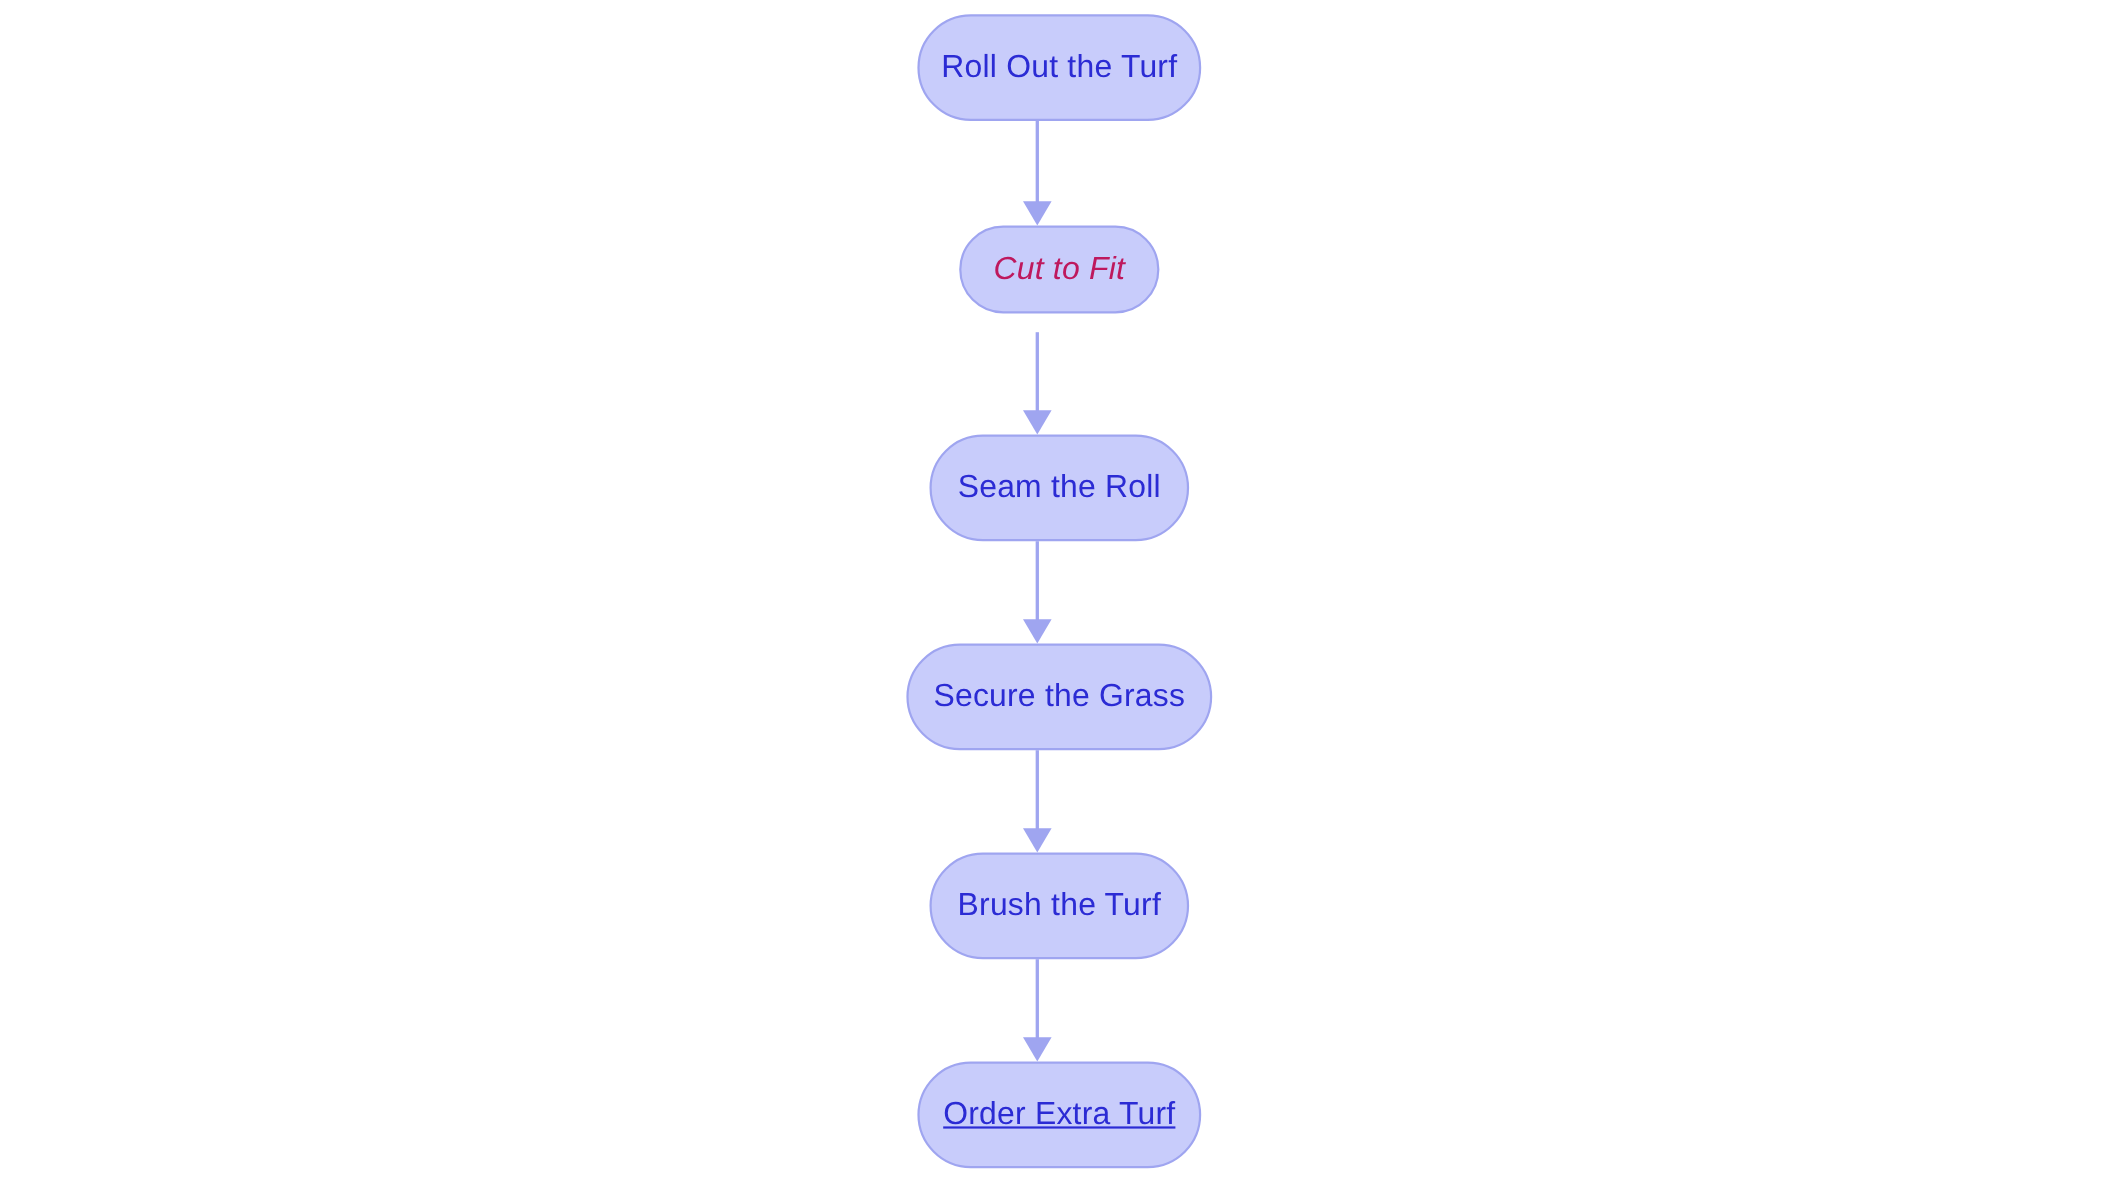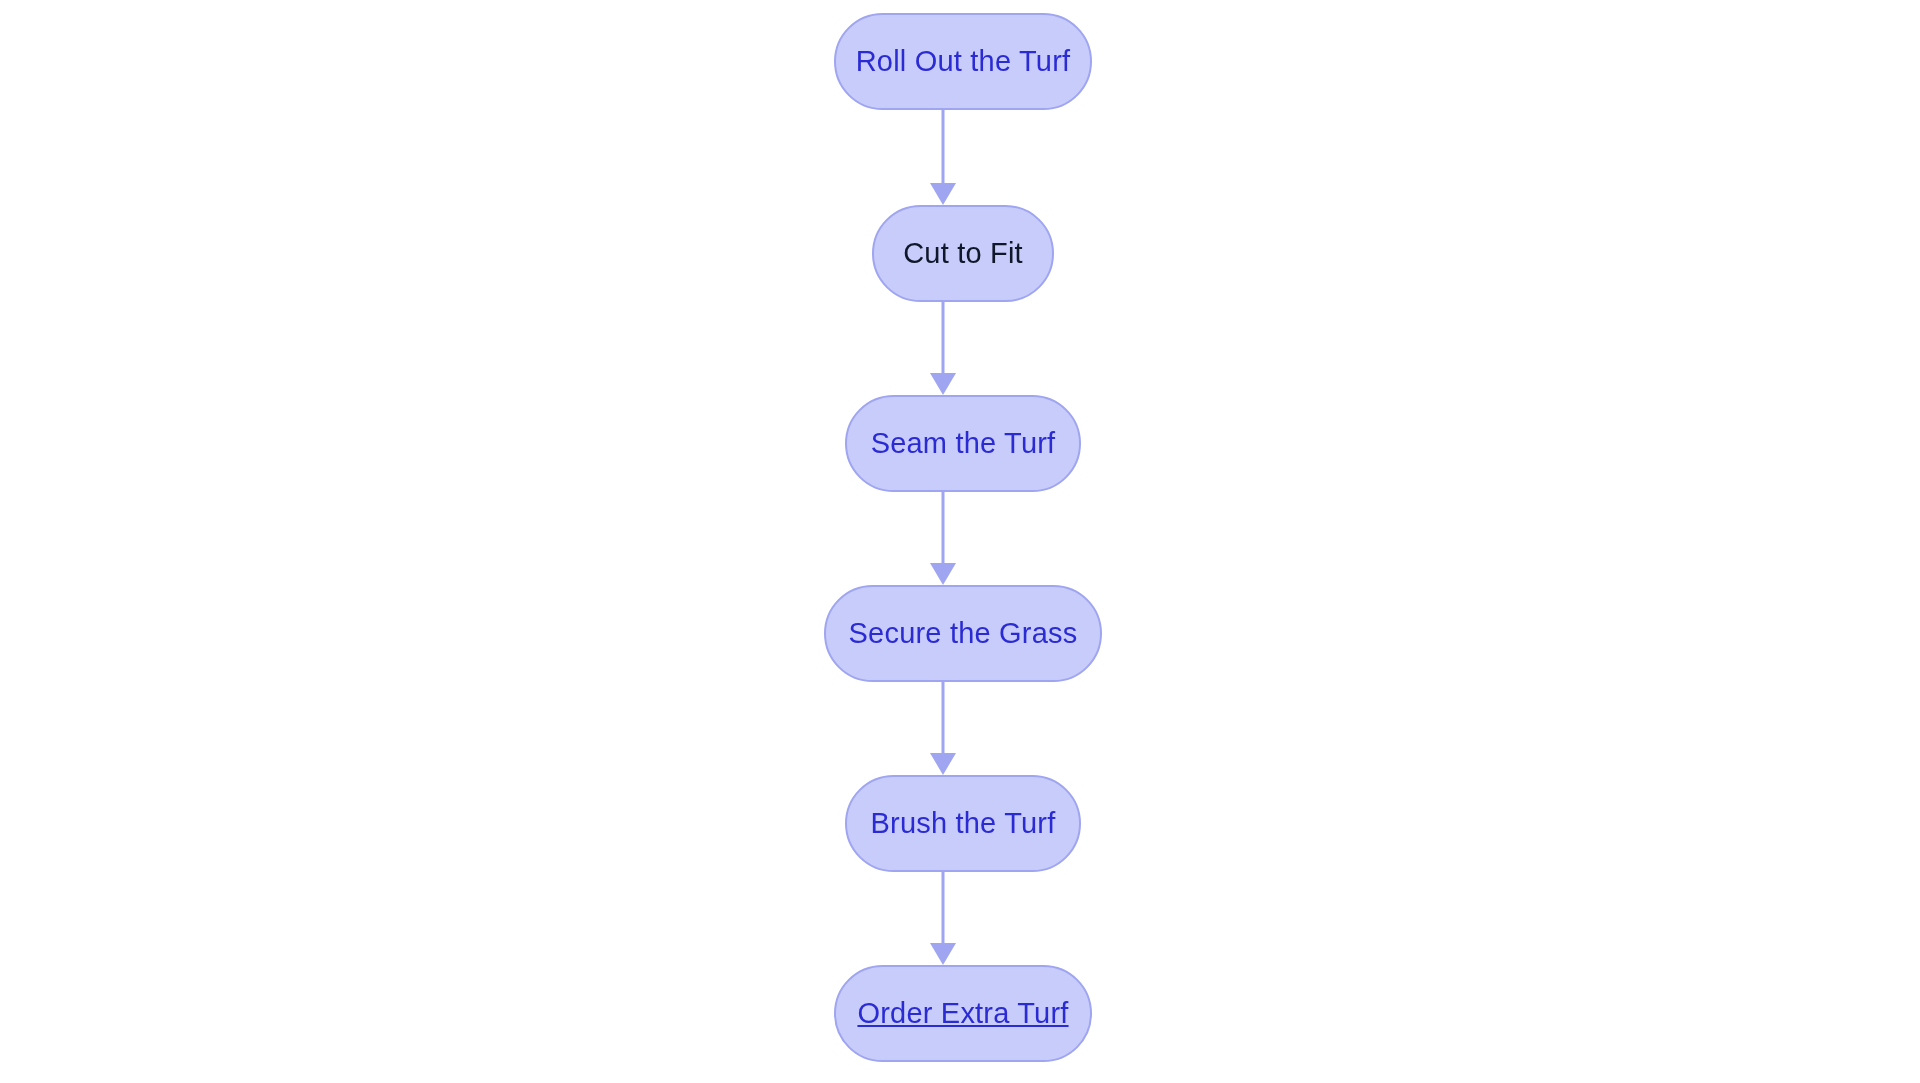--- a/index.html
+++ b/index.html
@@ -83,25 +83,25 @@
     </div>
     <div class="connector" style="left: 923px; top: 872px; height: 93px;">
       <svg width="40" height="93" viewBox="0 0 40 93">
         <line x1="20" y1="0" x2="20" y2="73" stroke="#9fa5f0" stroke-width="3"></line>
         <polygon points="7,71 33,71 20,93" fill="#9fa5f0"></polygon>
       </svg>
     </div>
     <div class="node" style="left: 834px; top: 13px; width: 258px; height: 97px; background: rgb(200, 204, 251); border-color: rgb(159, 165, 240); color: rgb(43, 43, 212);">
       <span class="node-label">Roll Out the Turf</span>
     </div>
-    <div class="node" style="left: 872px; top: 205px; width: 182px; height: 97px; background: rgb(200, 204, 251); border-color: rgb(159, 165, 240); color: #0f172a;">
+    <div class="node" style="left: 872px; top: 205px; width: 182px; height: 80px; background: rgb(200, 204, 251); border-color: rgb(159, 165, 240); color: #be185d; font-style: italic;">
       <span class="node-label">Cut to Fit</span>
     </div>
     <div class="node" style="left: 845px; top: 395px; width: 236px; height: 97px; background: rgb(200, 204, 251); border-color: rgb(159, 165, 240); color: rgb(43, 43, 212);">
-      <span class="node-label">Seam the Turf</span>
+      <span class="node-label">Seam the Roll</span>
     </div>
     <div class="node" style="left: 824px; top: 585px; width: 278px; height: 97px; background: rgb(200, 204, 251); border-color: rgb(159, 165, 240); color: rgb(43, 43, 212);">
       <span class="node-label">Secure the Grass</span>
     </div>
     <div class="node" style="left: 845px; top: 775px; width: 236px; height: 97px; background: rgb(200, 204, 251); border-color: rgb(159, 165, 240); color: rgb(43, 43, 212);">
       <span class="node-label">Brush the Turf</span>
     </div>
     <div class="node" style="left: 834px; top: 965px; width: 258px; height: 97px; background: rgb(200, 204, 251); border-color: rgb(159, 165, 240); color: rgb(43, 43, 212); text-decoration: underline;">
       <span class="node-label">Order Extra Turf</span>
     </div>

